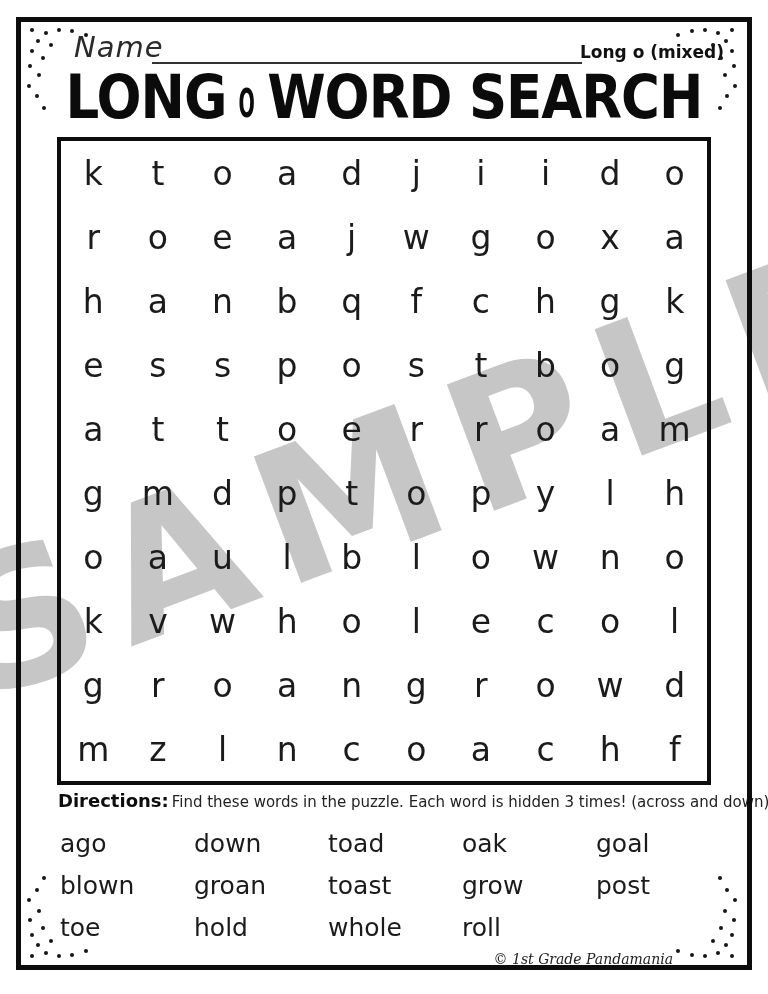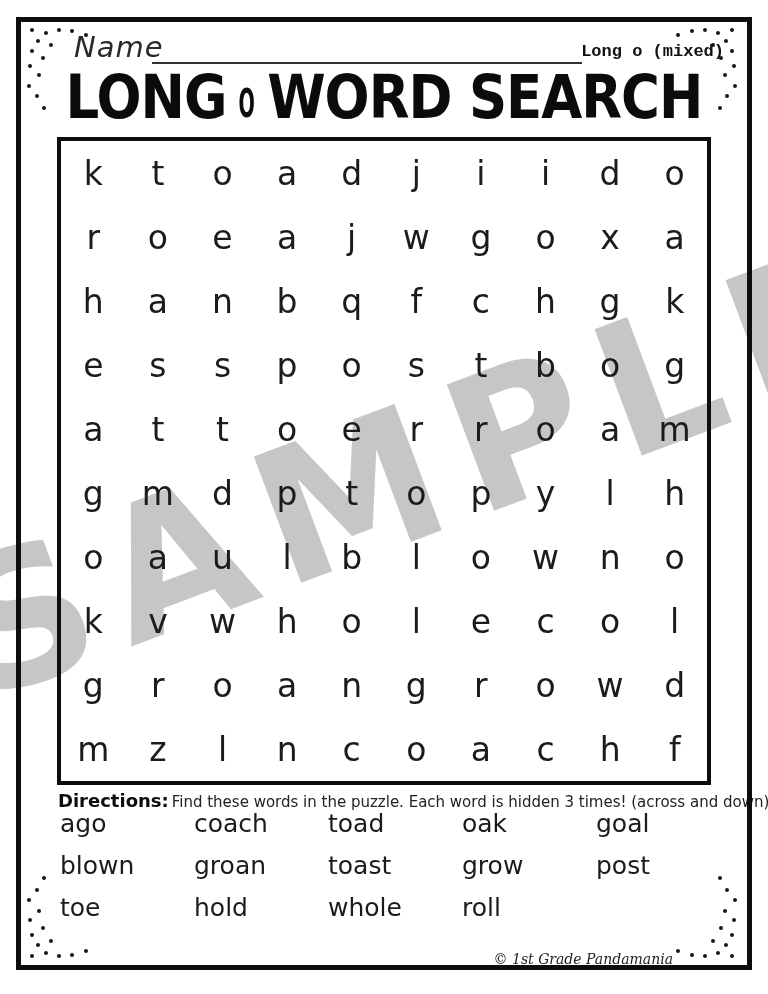--- a/index.html
+++ b/index.html
@@ -43,21 +43,21 @@
     font-size:29px; font-weight:400; color:#2a2a2a; letter-spacing:1px;
     z-index:3;
     font-style:italic;
   }
   .name-line {
     position:absolute; left:152px; top:62px; width:430px;
     border-bottom:2px solid #333; z-index:3;
   }
   .category-label {
     position:absolute; right:44px; top:42px;
-    font-size:17px; font-weight:700; color:#111; z-index:3;font-family:Liberation Mono, monospace;
+    font-size:17px; font-weight:700; color:#111; z-index:3;
   }
 
   
   .title {
     position:absolute; left:0; top:62px; width:100%;
     text-align:center; font-weight:800; font-size:53px; letter-spacing:-1px;
     transform:scaleY(1.14); transform-origin:top center;
     white-space:nowrap; z-index:3; color:#0b0b0b;
   }
   .title .small-o {
@@ -90,21 +90,21 @@
   .directions {
     position:absolute; left:58px; top:790px; width:662px;
     font-size:15px; color:#222; z-index:2; white-space:nowrap;
   }
   .directions .dir-label {
     font-size:18px; font-weight:700; color:#0d0d0d; margin-right:3px;
   }
 
   
   .word-list {
-    position:absolute; left:60px; top:802px;
+    position:absolute; left:60px; top:822px;
     display:grid;
     grid-template-columns:repeat(5,134px);
     grid-auto-rows:42px;
     align-items:center;
     font-size:25px; color:#1b1b1b; z-index:2;
   }
 
   
   .footer {
     position:absolute; right:95px; bottom:27px;
@@ -232,21 +232,21 @@
       <span>a</span>
       <span>c</span>
       <span>h</span>
       <span>f</span>
     </div>
 
   <div class="directions"><span class="dir-label">Directions:</span><span>Find these words in the puzzle. Each word is hidden 3 times! (across and down)</span></div>
 
   <div class="word-list">
       <span>ago</span>
-      <span>coach</span>
+      <span>down</span>
       <span>toad</span>
       <span>oak</span>
       <span>goal</span>
       <span>blown</span>
       <span>groan</span>
       <span>toast</span>
       <span>grow</span>
       <span>post</span>
       <span>toe</span>
       <span>hold</span>

